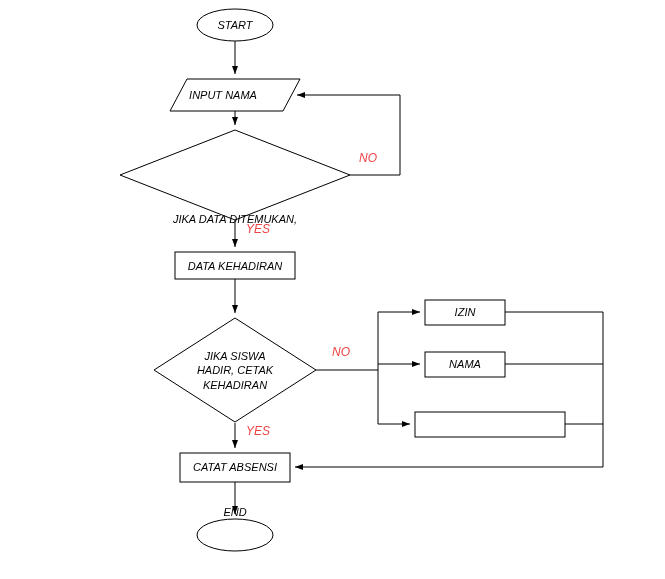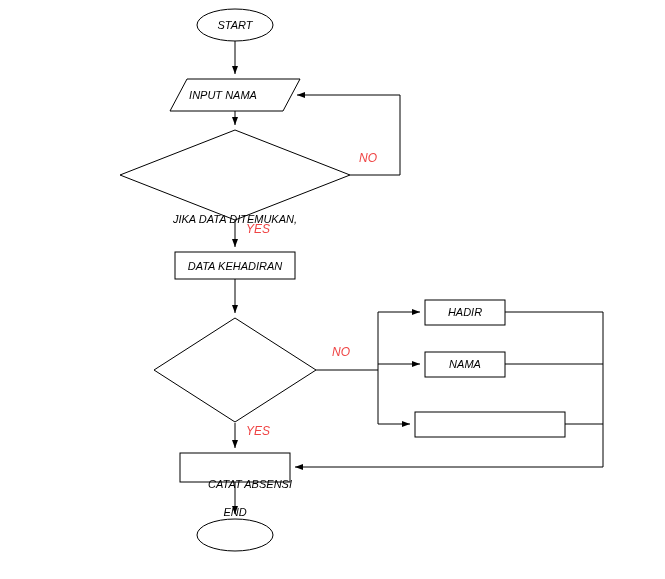--- a/index.html
+++ b/index.html
@@ -84,27 +84,32 @@
   <div class="node-label" style="left:235px; top:25px;">START</div>
 
   <div class="node-label" style="left:223px; top:95px;">INPUT NAMA</div>
 
   <div class="node-label" style="left:235px; top:175px;margin-top:44px;">
     <div>JIKA DATA DITEMUKAN,</div>
   </div>
 
   <div class="node-label" style="left:235px; top:266px;">DATA KEHADIRAN</div>
 
+  <div class="node-label" style="left:235px; top:370px;">
+    <div>JIKA SISWA</div>
+    <div>HADIR, CETAK</div>
+    <div>KEHADIRAN</div>
+  </div>
 
-  <div class="node-label" style="left:465px; top:312px;">HADIR</div>
+  <div class="node-label" style="left:465px; top:312px;">IZIN</div>
 
   <div class="node-label" style="left:465px; top:364px;">NAMA</div>
 
 
-  <div class="node-label" style="left:250px; top:467px;margin-top:17px;">CATAT ABSENSI</div>
+  <div class="node-label" style="left:235px; top:467px;">CATAT ABSENSI</div>
 
   <div class="node-label" style="left:235px; top:512px;">END</div>
 
   <div class="edge-label" style="left:368px; top:158px;">NO</div>
 
   <div class="edge-label" style="left:258px; top:229px;">YES</div>
 
   <div class="edge-label" style="left:341px; top:352px;">NO</div>
 
   <div class="edge-label" style="left:258px; top:431px;">YES</div>

